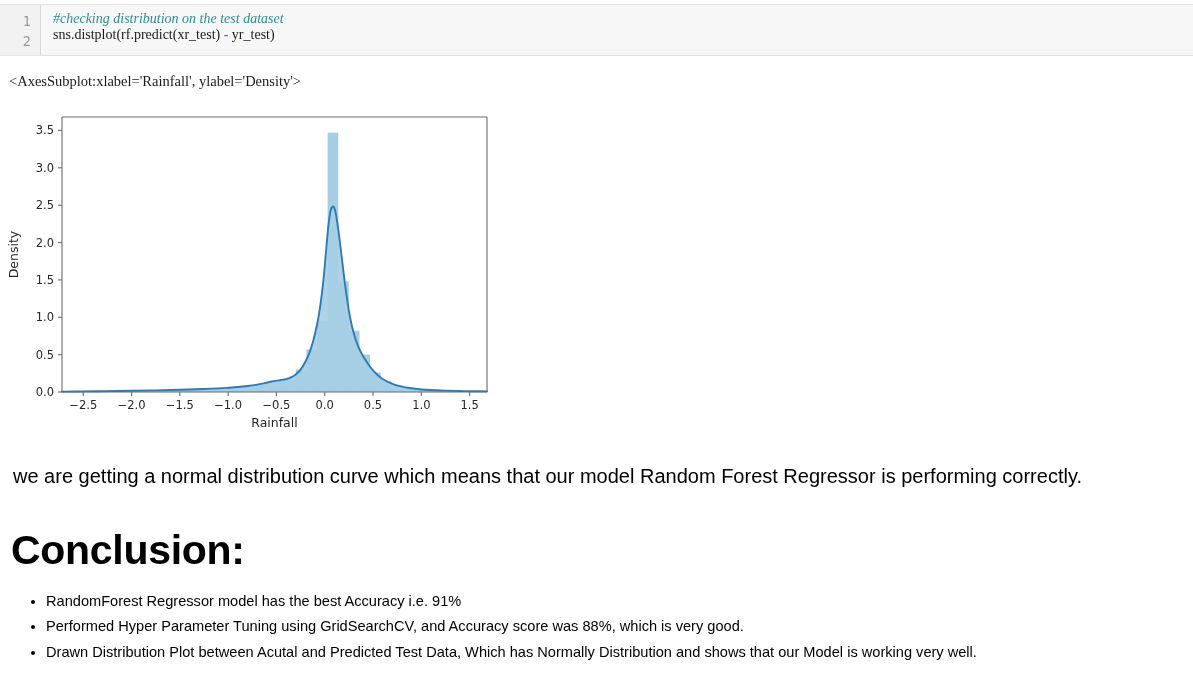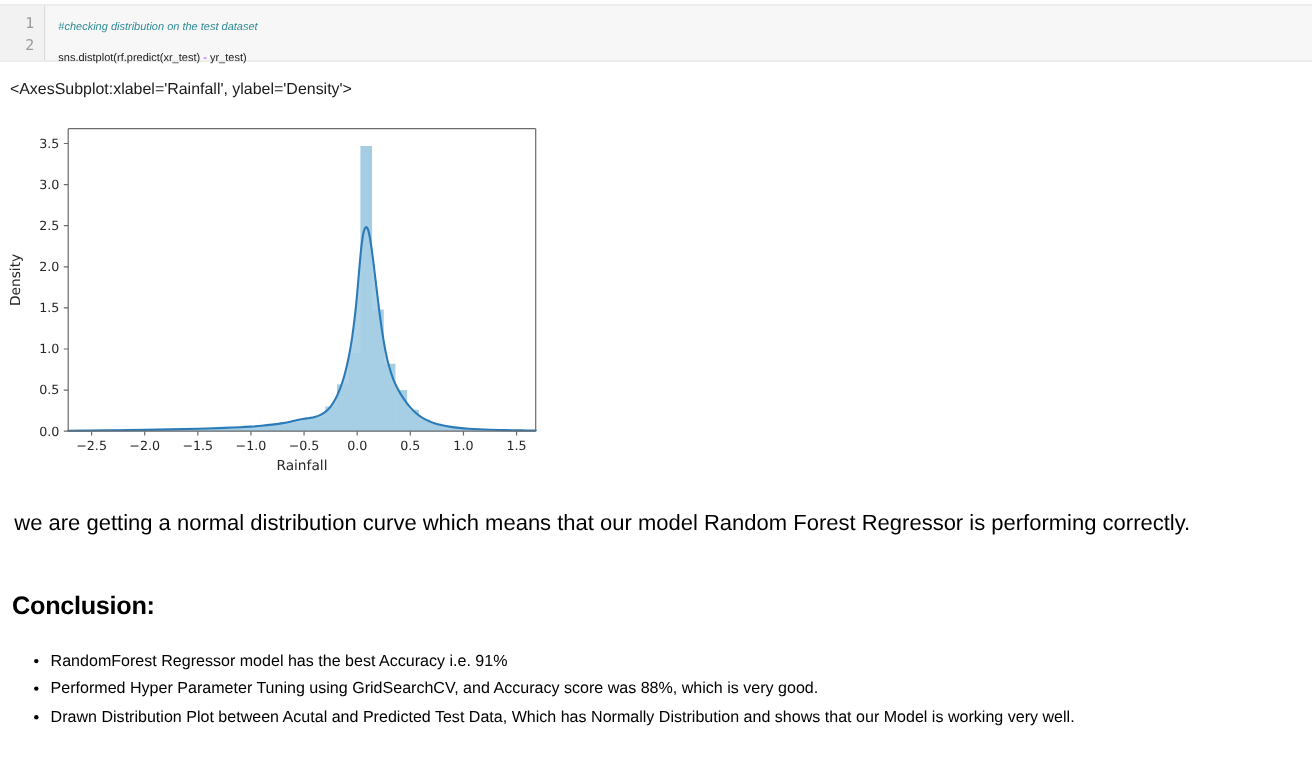--- a/index.html
+++ b/index.html
@@ -42,36 +42,36 @@
     font-family: "DejaVu Sans Mono", monospace;
     font-size: 13.5px;
     line-height: 20px;
     color: #9a9a9a;
     user-select: none;
   }
   .code-body {
     flex: 1 1 auto;
     padding-top: 6px;
     padding-left: 12px;
-    font-family: Liberation Sans, sans-serif;
-    font-size: 10px;
-    line-height: 28px;
+    font-family: Liberation Serif, serif;
+    font-size: 14px;
+    line-height: 16px;
     white-space: pre;
     color: #1a1a1a;
   }
   .tok-comment { color: #2e8b96; font-style: italic; }
   .tok-op { color: #aa22ff; }
   .tok-plain { color: #1a1a1a; }
 
   
   .out-text {
     position: absolute;
     left: 9px;
     top: 71px;
-    font-family: Liberation Sans, sans-serif;
+    font-family: Liberation Serif, serif;
     font-size: 14.5px;
     line-height: 20px;
     color: #1a1a1a;
     white-space: pre;
   }
 
   
   .figure {
     position: absolute;
     left: 0;
@@ -86,21 +86,21 @@
     left: 13px;
     top: 466px;
     font-size: 20px;
     line-height: 21px;
     color: #000000;
   }
   .heading {
     position: absolute;
     left: 11px;
     top: 532px;
-    font-size: 23px;
+    font-size: 41px;
     font-weight: bold;
     line-height: 36px;
     letter-spacing: -0.3px;
     color: #000000;
   }
   .bullets {
     position: absolute;
     left: 12px;
     top: 589px;
     width: 1175px;

